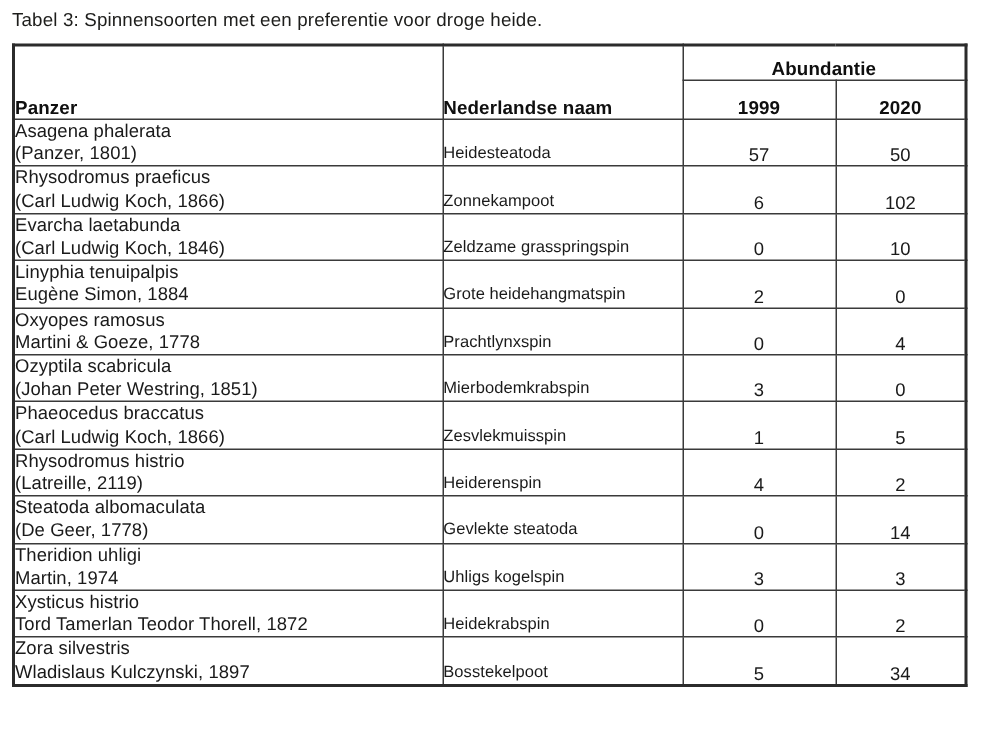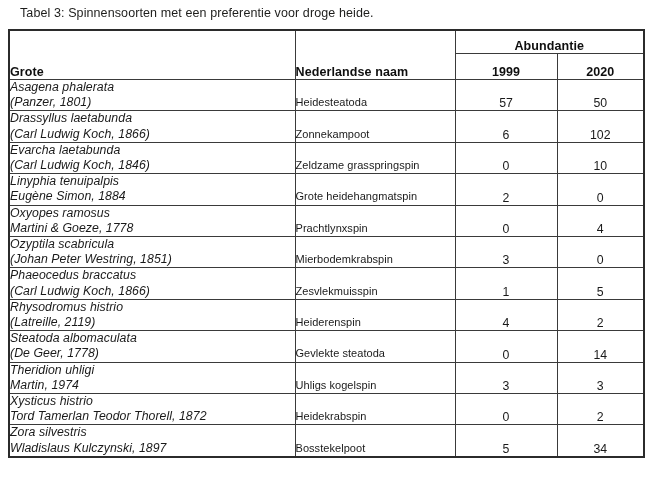--- a/index.html
+++ b/index.html
@@ -16,21 +16,21 @@
   }
   .page {
     position: relative;
     width: 660px;
     height: 502px;
     box-sizing: border-box;
     padding: 0;
   }
   .caption {
     position: absolute;
-    left: 20px;
+    left: 8px;
     top: 5px;
     font-size: 12.5px;
     line-height: 16px;
     color: #1d1d1b;
     letter-spacing: 0.1px;
     white-space: nowrap;
   }
   .table-wrap {
     position: absolute;
     left: 8px;
@@ -73,21 +73,20 @@
     padding: 0 0 2px 0;
     margin-top: 40px;
   }
   th.hd-year {
     text-align: center;
     height: 24px;
     vertical-align: middle;
     padding: 0 0 3px 0;
   }
   td.species {
-    font-style: italic;
     font-size: 12.3px;
     line-height: 15.2px;
     padding: 4px 0 5px 7px;
     vertical-align: top;
     height: 24px;
     letter-spacing: 0.05px;
     margin-left: 46px;
   }
   td.species .sp-name { display: block; white-space: nowrap; }
   td.species .sp-auth { display: block; white-space: nowrap; }
@@ -116,21 +115,21 @@
   <div class="table-wrap">
     <table class="spider">
       <colgroup>
         <col class="c-soort">
         <col class="c-naam">
         <col class="c-1999">
         <col class="c-2020">
       </colgroup>
       <thead>
         <tr>
-          <th class="hd hd-left" rowspan="2">Grote</th>
+          <th class="hd hd-left" rowspan="2">Panzer</th>
           <th class="hd hd-left" rowspan="2">Nederlandse naam</th>
           <th class="hd hd-group" colspan="2">Abundantie</th>
         </tr>
         <tr>
           <th class="hd hd-year">1999</th>
           <th class="hd hd-year">2020</th>
         </tr>
       </thead>
       <tbody>
 
@@ -139,21 +138,21 @@
             <span class="sp-name">Asagena phalerata</span>
             <span class="sp-auth">(Panzer, 1801)</span>
           </td>
           <td class="dutch">Heidesteatoda</td>
           <td class="num">57</td>
           <td class="num">50</td>
         </tr>
 
         <tr>
           <td class="species">
-            <span class="sp-name">Drassyllus laetabunda</span>
+            <span class="sp-name">Rhysodromus praeficus</span>
             <span class="sp-auth">(Carl Ludwig Koch, 1866)</span>
           </td>
           <td class="dutch">Zonnekampoot</td>
           <td class="num">6</td>
           <td class="num">102</td>
         </tr>
 
         <tr>
           <td class="species">
             <span class="sp-name">Evarcha laetabunda</span>

